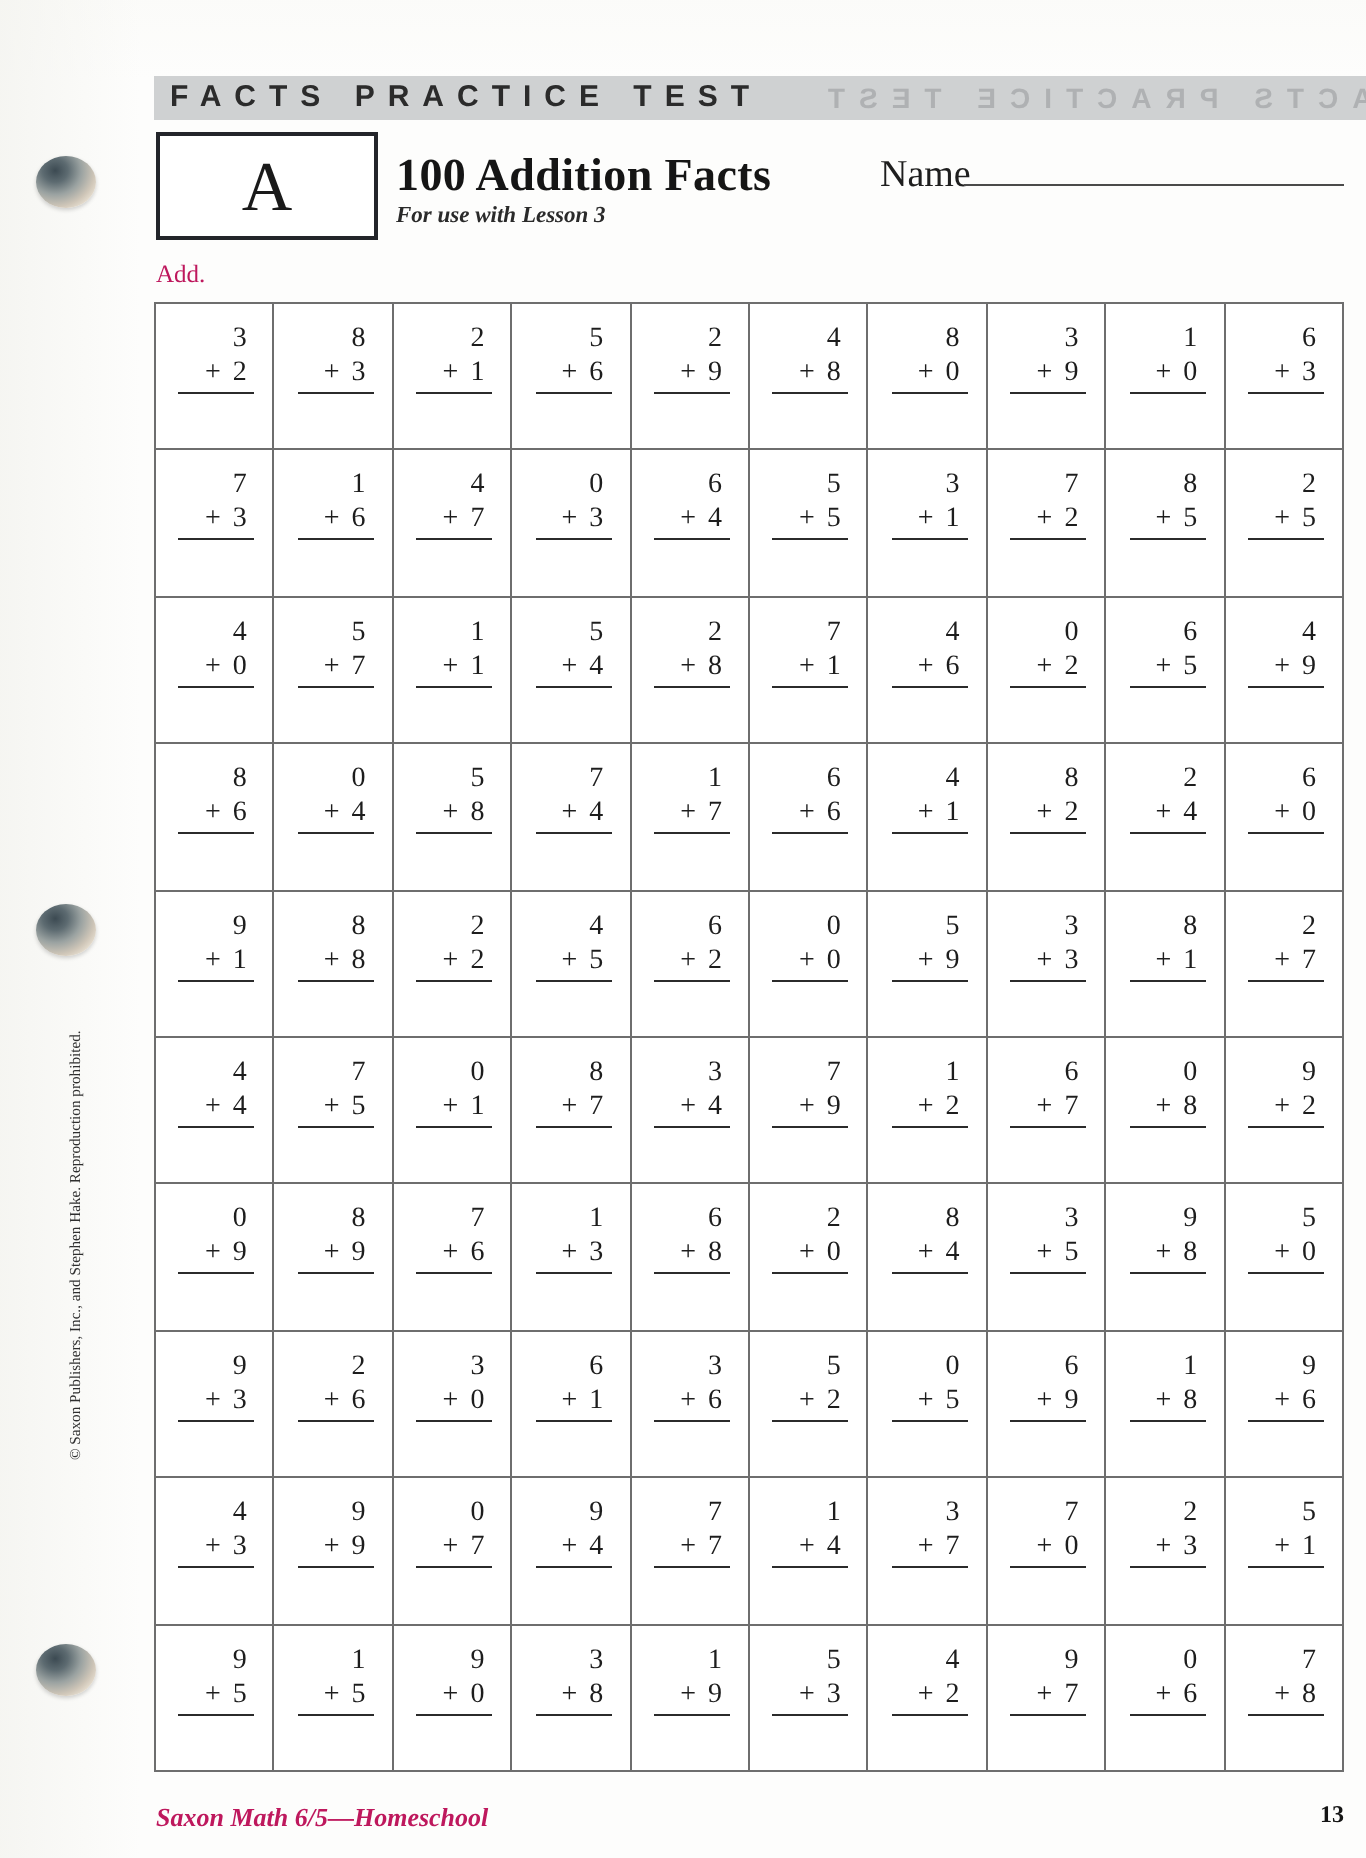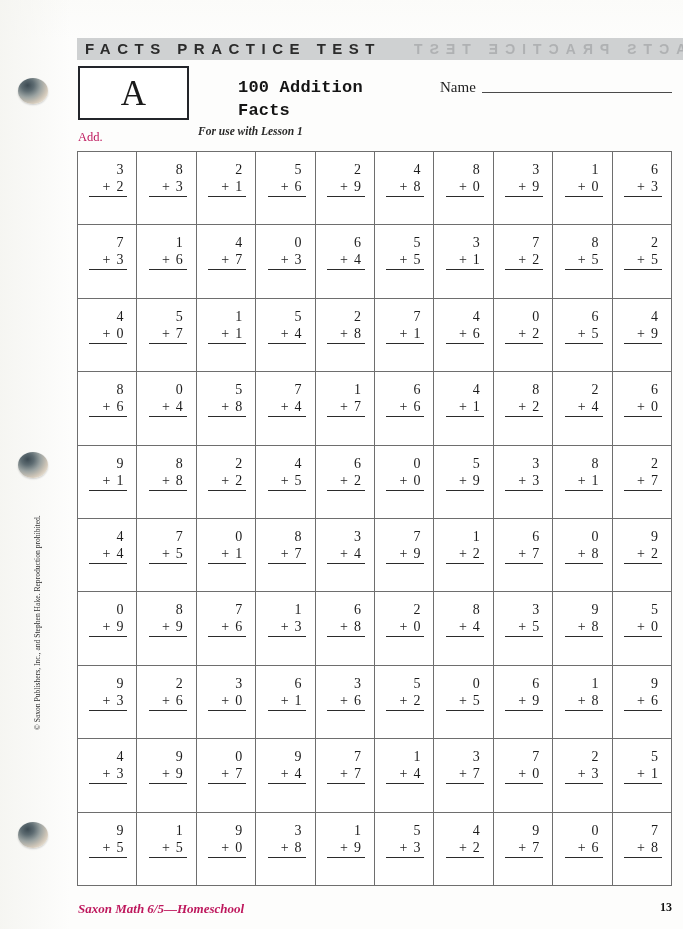--- a/index.html
+++ b/index.html
@@ -111,27 +111,26 @@
   }
 
   
   .title-block {
     position: absolute;
     left: 198px;
     top: 76px;
     width: 225px;
   }
   .worksheet-title {
-    font-family: Liberation Mono, monospace;
+    font-family: Liberation Serif, serif;
     font-weight: bold;
-    font-size: 17px;
+    font-size: 23px;
     line-height: 23px;
     color: #151515;
     letter-spacing: 0.2px;
-    margin-left: 40px;
   }
   .worksheet-subtitle {
     font-family: "Liberation Serif", serif;
     font-style: italic;
     font-weight: bold;
     font-size: 11.5px;
     line-height: 14px;
     margin-top: 2px;
     color: #2a2a2a;
   }
@@ -143,21 +142,21 @@
     top: 70px;
     width: 232px;
   }
   .field-row {
     display: flex;
     align-items: flex-end;
     height: 26px;
   }
   .field-label {
     font-family: "Liberation Serif", serif;
-    font-size: 15px;
+    font-size: 19px;
     color: #1e1e1e;
     width: 42px;
     flex: 0 0 42px;
     line-height: 17px;
   }
   .field-rule {
     flex: 1 1 auto;
     height: 0;
     border-bottom: 1px solid #4a4a4a;
     margin-bottom: 3px;
@@ -276,21 +275,21 @@
     <div class="header-band-title">FACTS PRACTICE TEST</div>
     <div class="header-band-ghost">FACTS PRACTICE TEST</div>
   </div>
 
   <div class="letter-box">
     <span class="letter-box-letter">A</span>
   </div>
 
   <div class="title-block">
     <div class="worksheet-title">100 Addition Facts</div>
-    <div class="worksheet-subtitle">For use with Lesson 1</div>
+    <div class="worksheet-subtitle">For use with Lesson 3</div>
   </div>
 
   <div class="field-area">
     <div class="field-row">
       <span class="field-label">Name</span>
       <span class="field-rule"></span>
     </div>
   </div>
 
   <div class="instruction">Add.</div>

